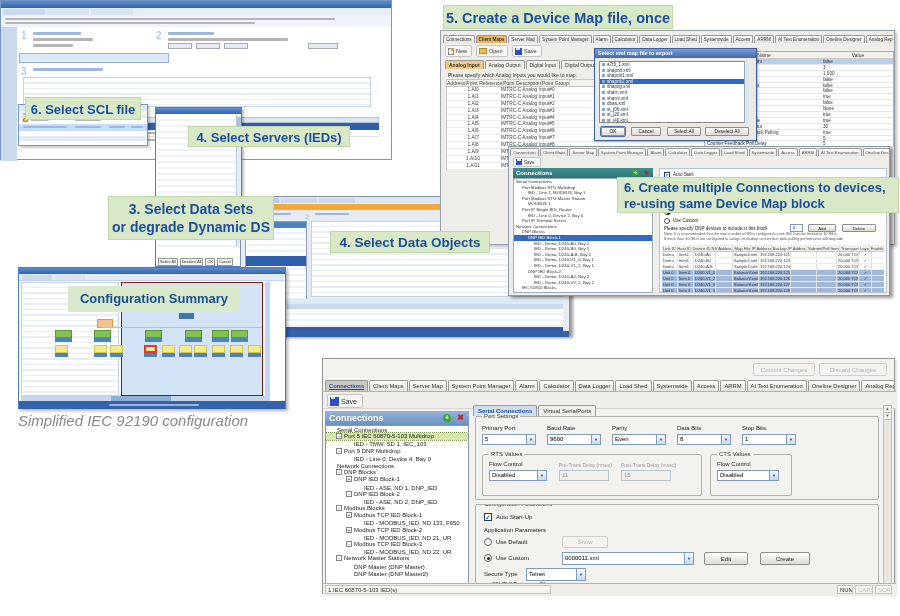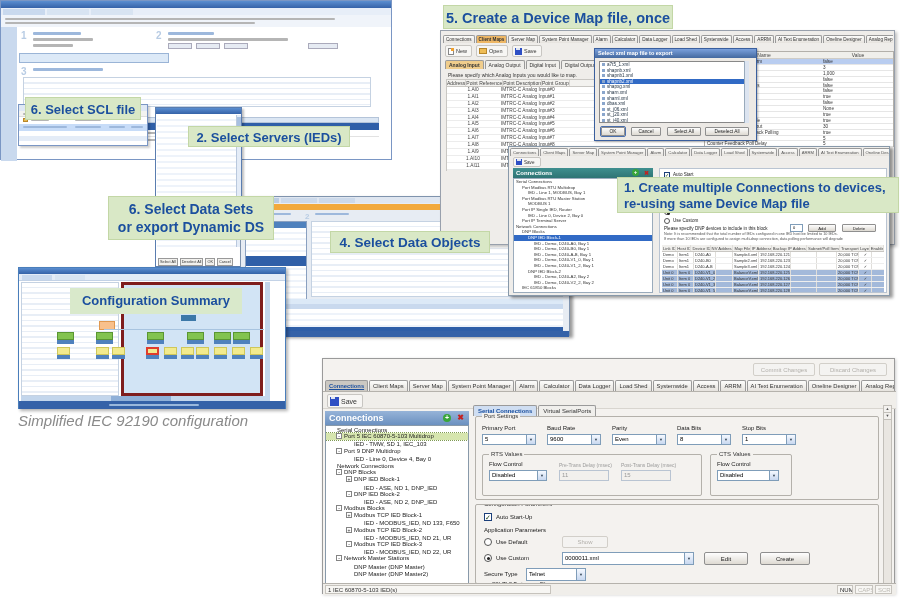--- a/index.html
+++ b/index.html
@@ -220,21 +220,21 @@
     <div class="abs" style="left:0;top:134px;width:100%;height:6px;background:#3562a8;"></div>
   </div>
 
   <div class="win" id="win-e" style="left:18px;top:267px;width:268px;height:142px;z-index:5;border:1px solid #4a7ebb;box-shadow:2px 2px 3px rgba(0,0,0,.3);">
     <div class="mini-title" style="height:6px;"></div>
     <div class="abs" style="left:0;top:6px;width:100%;height:7px;background:#e4ecf7;border-bottom:1px solid #c3d2e6;">
       <div class="abs" style="left:3px;top:1px;width:30px;height:5px;background:#c9d9ee;"></div>
       <div class="abs" style="left:36px;top:1px;width:30px;height:5px;background:#d8e4f2;"></div>
     </div>
     <div class="abs treelines" style="left:2px;top:14px;width:98px;height:114px;border:1px solid #c5d2e2;background-color:#fff;"></div>
-    <div class="abs" style="left:102px;top:14px;width:142px;height:114px;background:#d2e4f5;border:3px solid #7f1d1d;text-decoration:underline;">
+    <div class="abs" style="left:102px;top:14px;width:142px;height:114px;background:#d2e4f5;border:1px solid #7f1d1d;text-decoration:underline;">
       <div class="abs" style="left:-56px;top:3px;width:0;"></div>
       <div class="abs" style="left:-54px;top:3px;"></div>
       <div class="abs" style="left:-50px;top:3px;width:172px;height:26px;background:#d9e9cb;left:-54px;"></div>
       <div class="abs" style="left:-54px;top:3px;width:172px;height:26px;color:#1b4f9e;font-weight:bold;font-size:13px;line-height:26px;text-align:center;white-space:nowrap;">Configuration Summary</div>
       <div class="blk" style="left:57px;top:30px;width:15px;height:6px;background:#3c78a8;"></div>
       <div class="blk" style="left:-25px;top:36px;width:16px;height:9px;background:#f8c08c;border:1px solid #e09850;"></div>
       <div class="blk" style="left:-82px;top:44px;width:205px;height:1px;background:#a8c4e0;left:-20px;width:160px;"></div>
       <div class="blk" style="left:-67px;top:47px;width:17px;height:8px;background:#82c34f;border:1px solid #5a9632;"></div>
       <div class="blk" style="left:-28px;top:47px;width:17px;height:8px;background:#82c34f;border:1px solid #5a9632;"></div>
       <div class="blk" style="left:23px;top:47px;width:17px;height:8px;background:#82c34f;border:1px solid #5a9632;"></div>
@@ -271,24 +271,24 @@
     <div class="abs" style="left:246px;top:14px;width:5px;height:114px;background:#c3d6ec;"></div>
     <div class="abs" style="left:2px;top:128px;width:249px;height:5px;background:#c3d6ec;">
       <div class="abs" style="left:90px;top:0;width:60px;height:5px;background:#8fb0d8;"></div>
     </div>
     <div class="abs" style="left:0;top:133px;width:100%;height:8px;background:#3562a8;">
       <div class="bar" style="left:90px;top:3px;width:90px;height:2px;background:#9ab8dc;"></div>
     </div>
   </div>
 
   <div class="note" id="lbl1" style="left:25px;top:97px;width:116px;height:23px;font-size:13px;line-height:23px;">6. Select SCL file</div>
-  <div class="note" id="lbl2" style="left:188px;top:126px;width:162px;height:21px;font-size:13px;line-height:21px;">2. Select Servers (IEDs)</div>
+  <div class="note" id="lbl2" style="left:188px;top:126px;width:162px;height:21px;font-size:13px;line-height:21px;">4. Select Servers (IEDs)</div>
   <div class="note" id="lbl3" style="left:108px;top:196px;width:166px;height:44px;font-size:14px;padding-top:4px;">
-    <div>6. Select Data Sets</div>
-    <div>or export Dynamic DS</div>
+    <div>3. Select Data Sets</div>
+    <div>or degrade Dynamic DS</div>
   </div>
   <div class="note" id="lbl4" style="left:330px;top:231px;width:160px;height:22px;font-size:13.5px;line-height:22px;">4. Select Data Objects</div>
   <div class="caption" id="cap-left" style="left:18px;top:412px;">Simplified IEC 92190 configuration</div>
 
   <div class="win" id="win-f" style="left:440px;top:30px;width:455px;height:215px;">
     <div class="tabrow ftabs" style="left:2px;top:2px;width:450px;height:10px;">
         <span class="tab">Connections</span>
         <span class="tab">Client Maps</span>
         <span class="tab">Server Map</span>
         <span class="tab">System Point Manager</span>
@@ -631,22 +631,22 @@
           <span class="k8"></span>
           <span class="k9">20,000 TCP</span>
           <span class="k10">✓</span>
         </div>
         </div>
     </div>
   </div>
 
   <div class="note" id="lblr1" style="left:443px;top:5px;width:230px;height:24px;font-size:14.5px;line-height:24px;">5. Create a Device Map file, once</div>
   <div class="note" id="lblr2" style="left:617px;top:177px;width:282px;height:36px;font-size:13px;text-align:left;padding:2px 0 0 6px;">
-    <div>1. Create multiple Connections to devices,</div>
-    <div>re-using same Device Map file</div>
+    <div>6. Create multiple Connections to devices,</div>
+    <div>re-using same Device Map block</div>
   </div>
 
   <div class="win" id="win-h" style="left:322px;top:358px;width:573px;height:236px;">
     <div class="btn disb" style="left:430px;top:4px;width:62px;height:13px;line-height:12px;">Commit Changes</div>
     <div class="btn disb" style="left:496px;top:4px;width:68px;height:13px;line-height:12px;">Discard Changes</div>
     <div class="tabrow htabs" style="left:2px;top:18px;width:569px;height:14px;">
         <span class="tab">Connections</span>
         <span class="tab">Client Maps</span>
         <span class="tab">Server Map</span>
         <span class="tab">System Point Manager</span>

